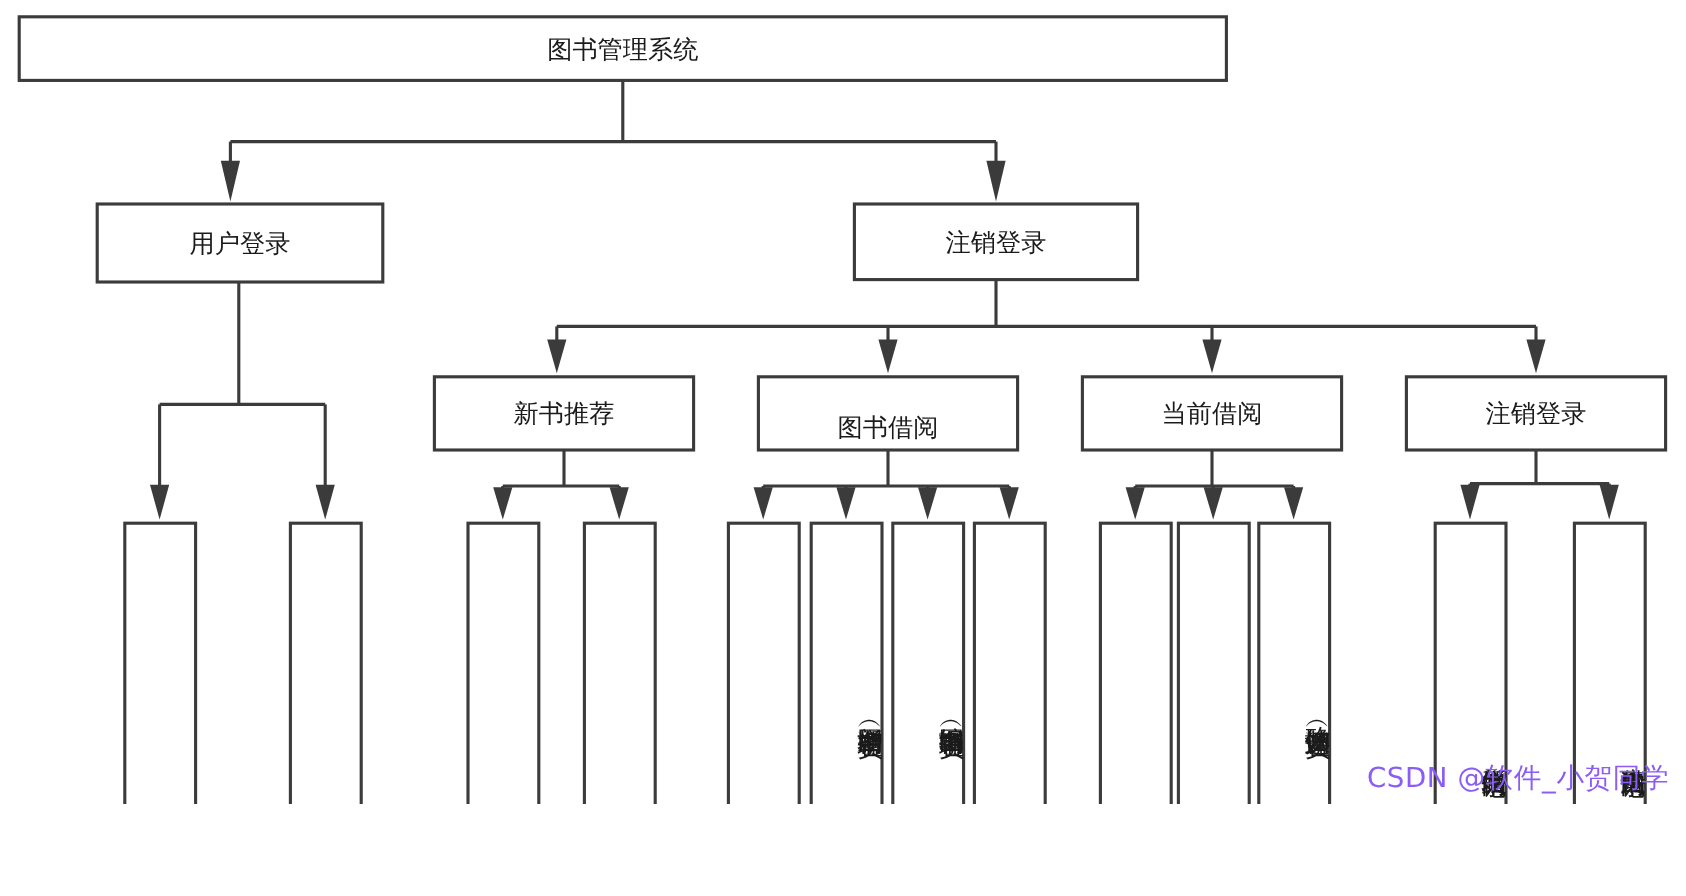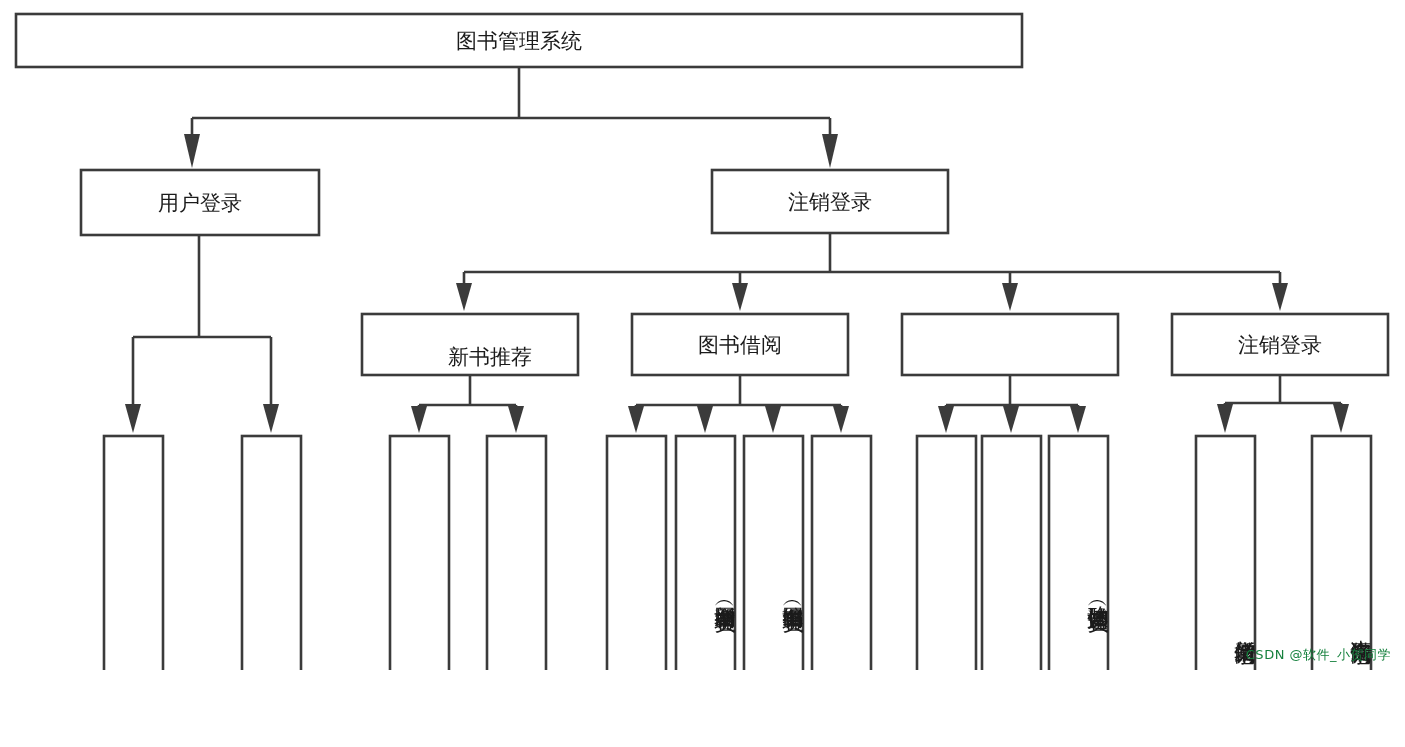--- a/index.html
+++ b/index.html
@@ -63,22 +63,22 @@
     align-items: center;
     justify-content: center;
     white-space: nowrap;
     pointer-events: none;
   }
   #watermark {
     position: absolute;
     right: 14px;
     bottom: 6px;
     font-family: "DejaVu Sans", "Liberation Sans", sans-serif;
-    font-size: 13px;
-    color: #15803d;
+    font-size: 23px;
+    color: #8b5cf6;
     letter-spacing: 0.5px;
     white-space: nowrap;
     pointer-events: none;
   }
 </style>
 </head>
 <body>
 
 <div id="diagram-root">
 
@@ -184,22 +184,23 @@
 
     <rect class="node-box" x="1196" y="436" width="59" height="299"></rect>
     <rect class="node-box" x="1312" y="436" width="59" height="299"></rect>
   </svg>
 
   <div class="horiz-text-wrap" style="left:16px; top:14px; width:1006px; height:53px;">图书管理系统</div>
 
   <div class="horiz-text-wrap" style="left:81px; top:170px; width:238px; height:65px;">用户登录</div>
   <div class="horiz-text-wrap" style="left:712px; top:170px; width:236px; height:63px;">注销登录</div>
 
-  <div class="horiz-text-wrap" style="left:362px; top:326px; width:216px; height:61px;padding-left:20px;">新书推荐</div>
-  <div class="horiz-text-wrap" style="left:632px; top:314px; width:216px; height:61px;">图书借阅</div>
+  <div class="horiz-text-wrap" style="left:362px; top:314px; width:216px; height:61px;">新书推荐</div>
+  <div class="horiz-text-wrap" style="left:632px; top:325px; width:216px; height:61px;">图书借阅</div>
+  <div class="horiz-text-wrap" style="left:902px; top:314px; width:216px; height:61px;">当前借阅</div>
   <div class="horiz-text-wrap" style="left:1172px; top:314px; width:216px; height:61px;">注销登录</div>
 
   <div class="vert-text-wrap" style="left:104px; top:436px; width:59px; height:299px; padding-top:78px;">用户登录</div>
   <div class="vert-text-wrap" style="left:242px; top:436px; width:59px; height:299px; padding-top:78px;">注销登录</div>
 
   <div class="vert-text-wrap" style="left:390px; top:436px; width:59px; height:299px; padding-top:78px;">查询图书</div>
   <div class="vert-text-wrap" style="left:487px; top:436px; width:59px; height:299px; padding-top:78px;">借阅图书</div>
 
   <div class="vert-text-wrap" style="left:607px; top:436px; width:59px; height:299px; padding-top:78px;">查询图书</div>
   <div class="vert-text-wrap" style="left:676px; top:436px; width:59px; height:299px; padding-top:8px;">新增图书（管理员）</div>

